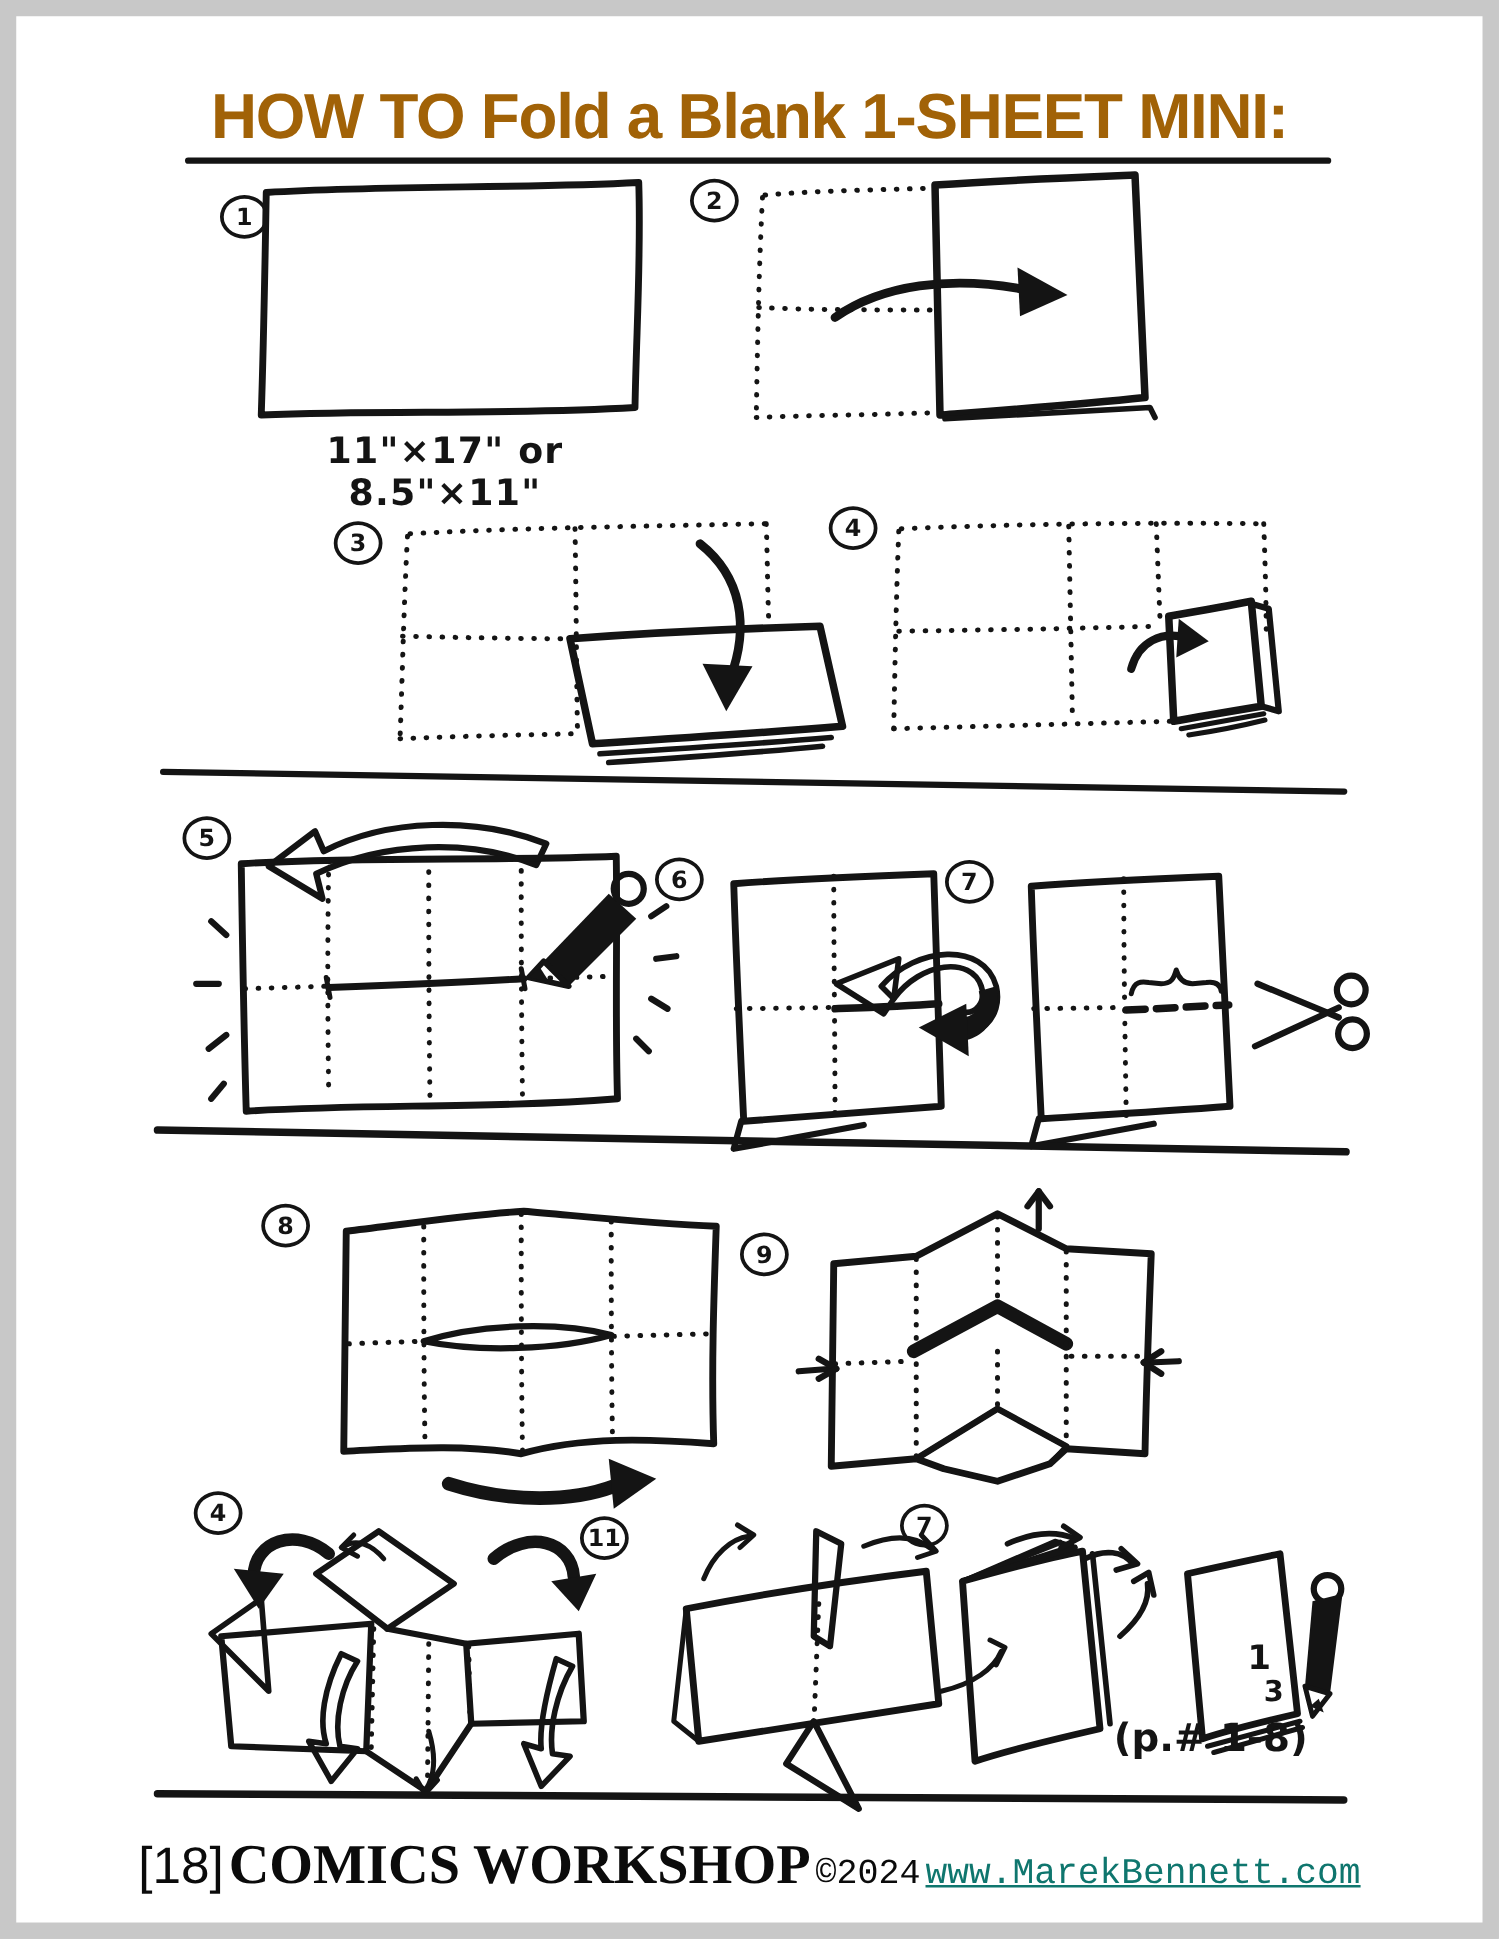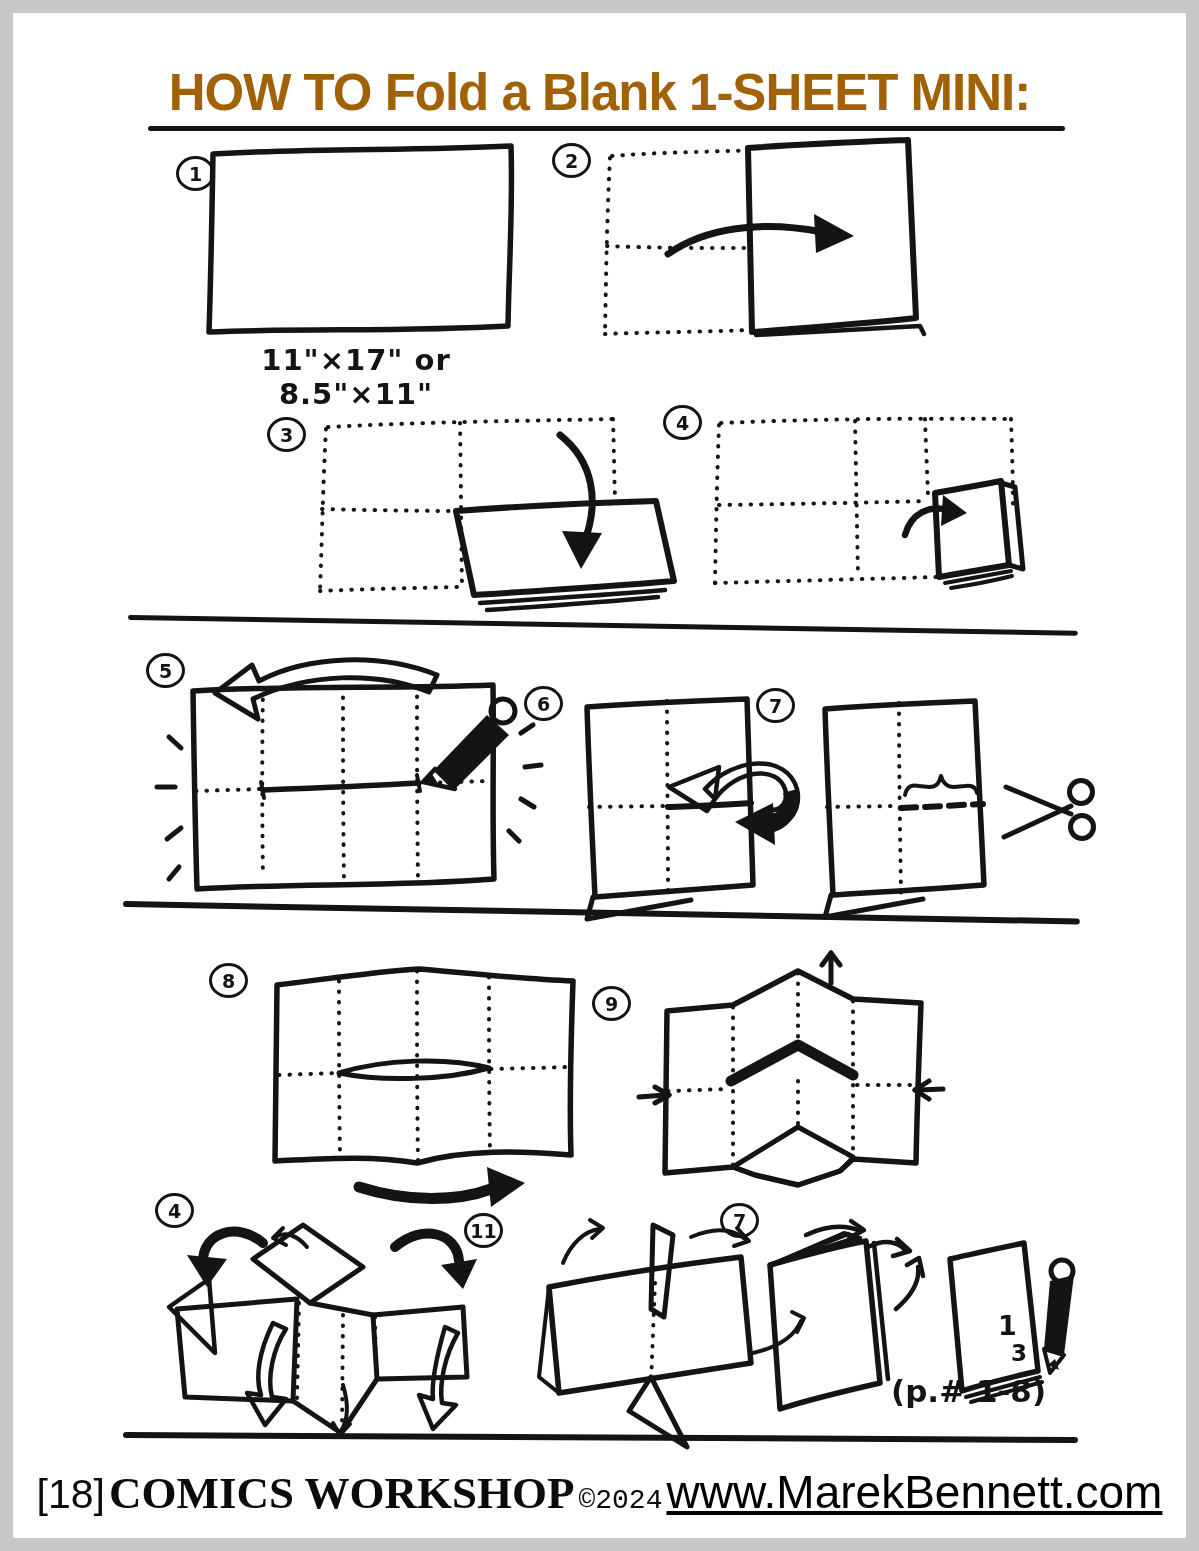--- a/index.html
+++ b/index.html
@@ -13,21 +13,21 @@
   .stepnum{display:flex;align-items:center;justify-content:center;
            min-width:27px;height:29px;padding:0 3px;border:3.5px solid #141414;border-radius:50%;
            background:#fff;font-family:"DejaVu Sans",sans-serif;font-weight:600;font-size:19px;color:#141414;}
   .hand{font-family:"DejaVu Sans",sans-serif;font-weight:600;color:#141414;}
   .caption1{left:188px;top:330px;width:310px;text-align:center;font-size:29px;letter-spacing:1px;}
   .caption12{left:878px;top:1360px;width:160px;text-align:left;font-size:31px;}
   .footer{left:0;right:0;top:1452px;text-align:center;white-space:nowrap;color:#0b0b0b;}
   .footer .pgnum{font-family:"Liberation Sans",sans-serif;font-size:41px;}
   .footer .brand{font-family:"Liberation Serif",serif;font-weight:bold;font-size:45px;letter-spacing:0px;}
   .footer .copy{font-family:Liberation Mono, monospace;font-size:28px;}
-  .footer .site{font-family:Liberation Sans, sans-serif;font-size:46px;text-decoration:underline;color:#000000;}
+  .footer .site{font-family:Liberation Mono, monospace;font-size:29px;text-decoration:underline;color:#0f766e;}
   svg{display:block;overflow:visible;}
   svg *{vector-effect:none;}
   .ink{stroke:#141414;fill:none;stroke-linecap:round;stroke-linejoin:round;}
   .dot{stroke:#141414;fill:none;stroke-linecap:round;stroke-width:4;stroke-dasharray:0.5 10;}
   .fillink{fill:#141414;stroke:none;}
 </style>
 </head>
 <body>
 
 <div class="frame">

